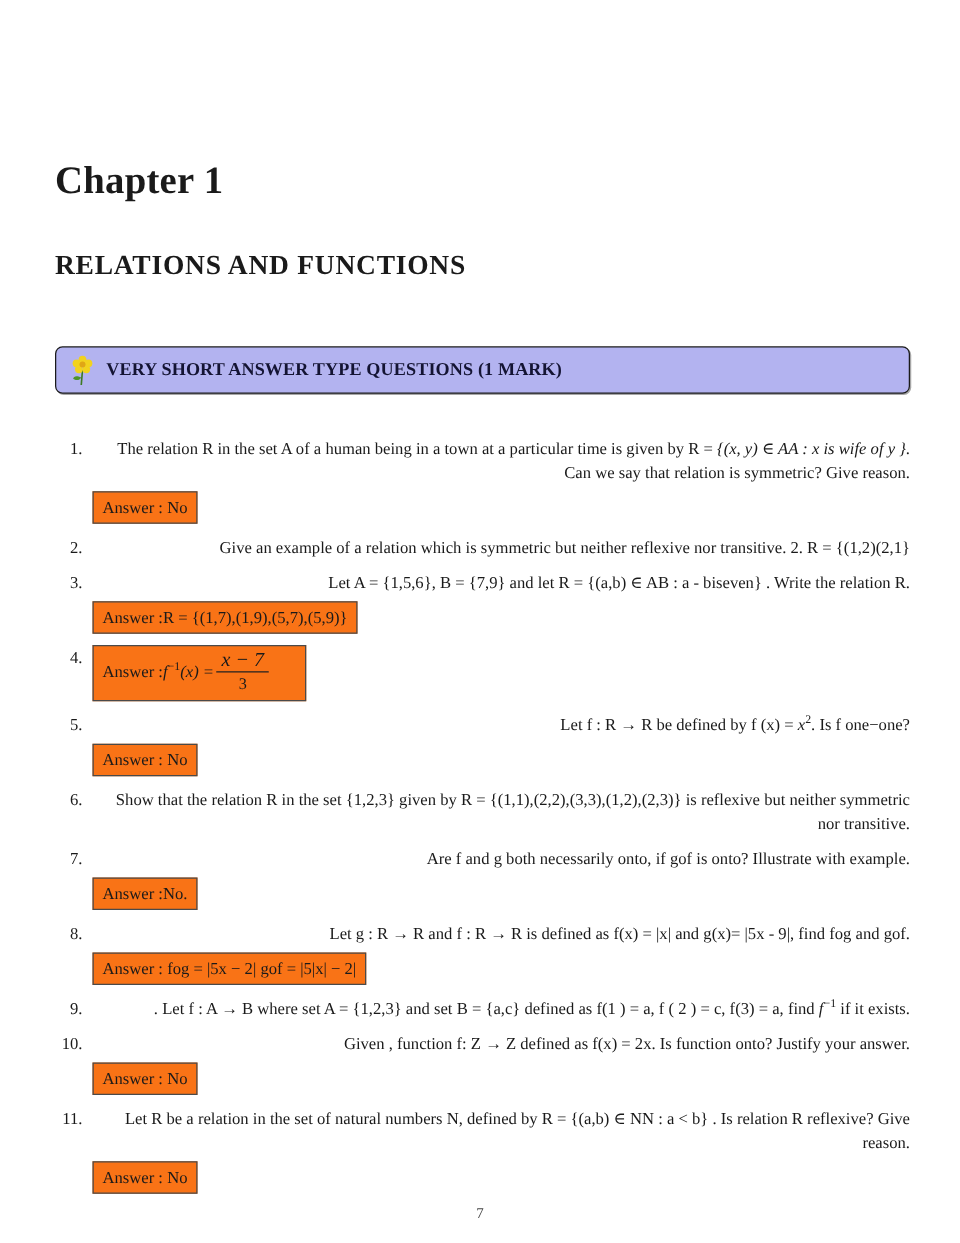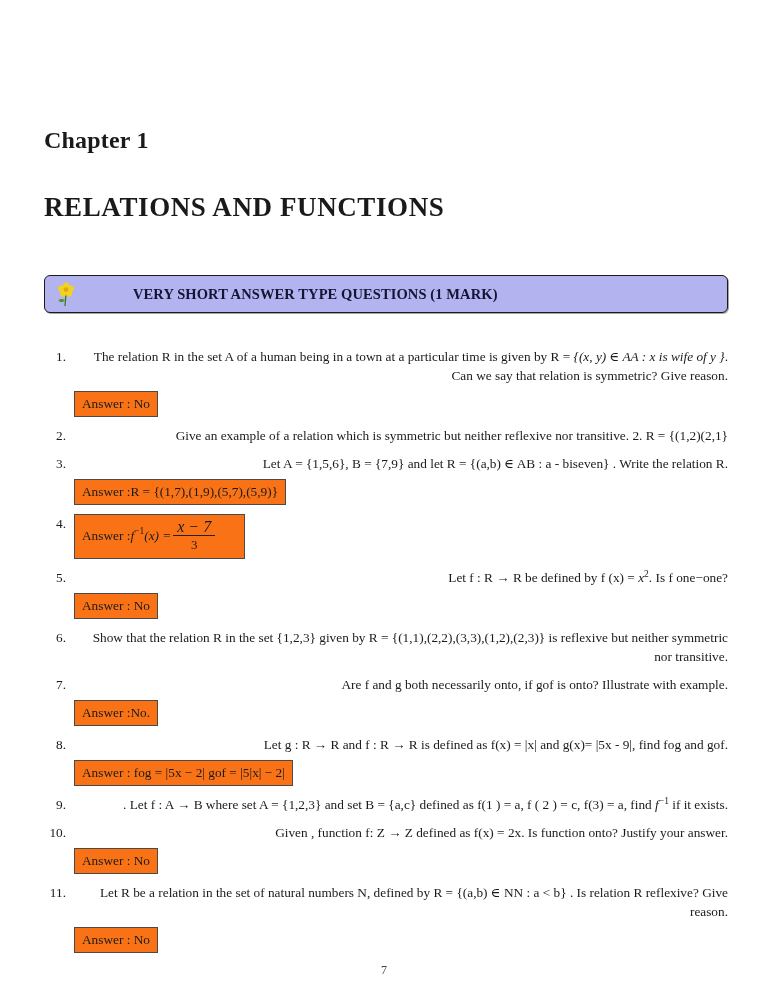--- a/index.html
+++ b/index.html
@@ -17,45 +17,44 @@
   }
   .page {
     position: absolute;
     left: 0; top: 0;
     width: 768px;
     height: 994px;
     box-sizing: border-box;
     padding: 128px 40px 0 44px;
   }
   .chapter-label {
-    font-size: 24px;
+    font-size: 31px;
     font-weight: bold;
     letter-spacing: 0.2px;
     margin: 0 0 42px 0;
     line-height: 1;
   }
   .chapter-title {
-    font-size: 27px;
+    font-size: 22px;
     font-weight: bold;
     letter-spacing: 0.6px;
     margin: 0 0 54px 0;
     line-height: 1;
   }
   .section-banner {
     box-sizing: border-box;
     height: 38px;
     border: 1.5px solid #1b1b1b;
     border-radius: 6px;
     background: #b3b3f0;
     display: flex;
     align-items: center;
     padding: 0 10px;
     margin: 0 0 34px 0;
     box-shadow: 1px 1px 0 rgba(0,0,0,0.35);
-    gap: 48px;
   }
   .flower-icon {
     flex: 0 0 auto;
     width: 22px;
     height: 26px;
     margin-right: 8px;
     display: block;
   }
   .section-banner-title {
     font-size: 14.5px;

